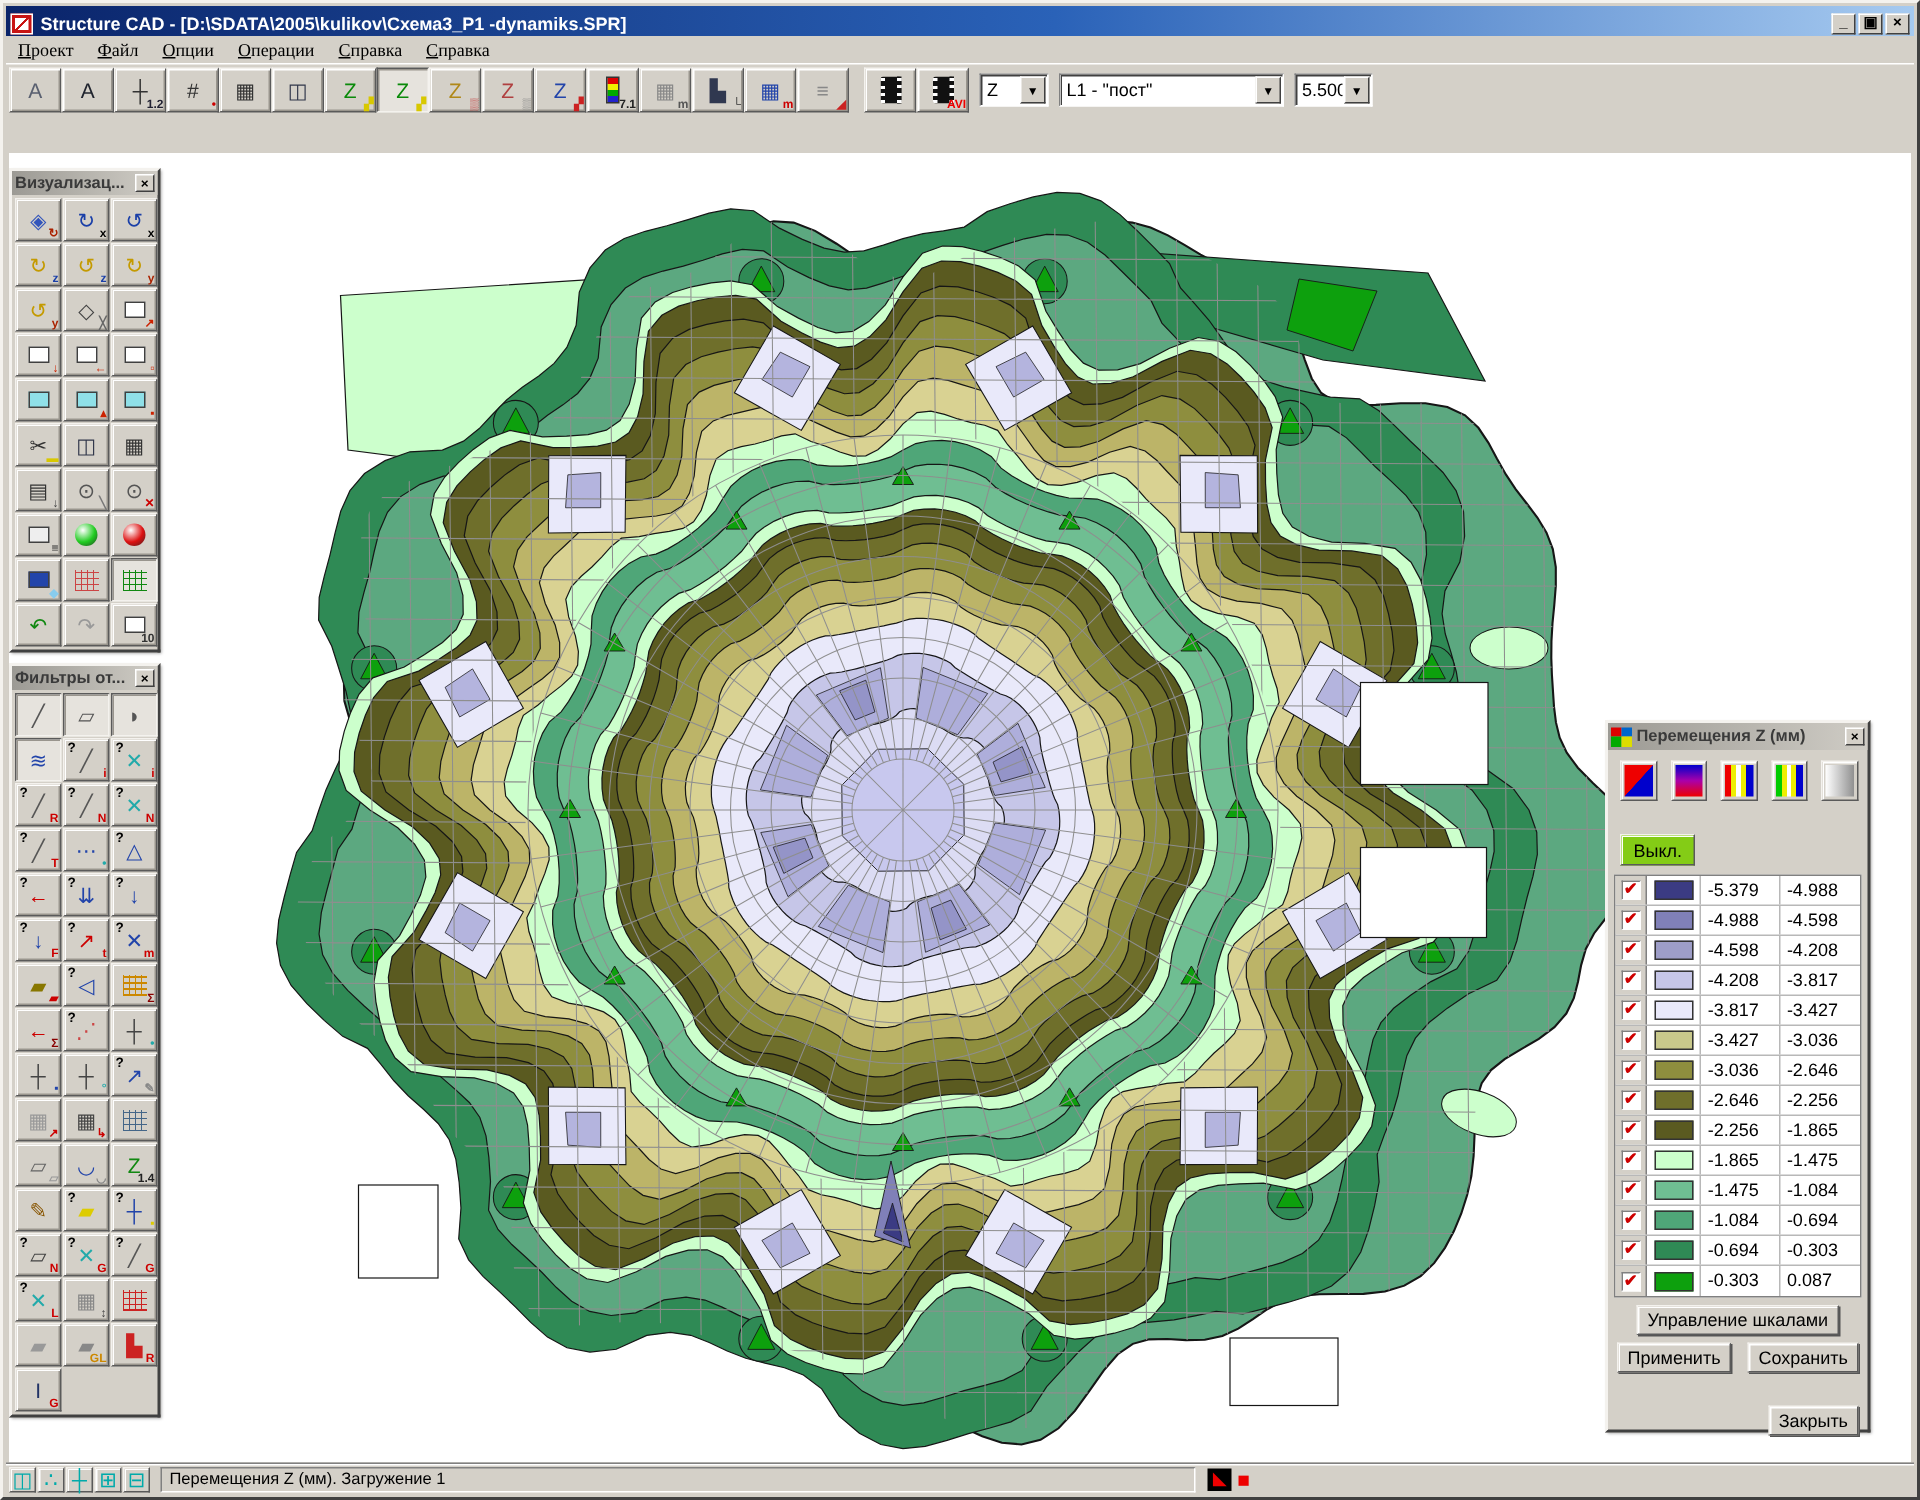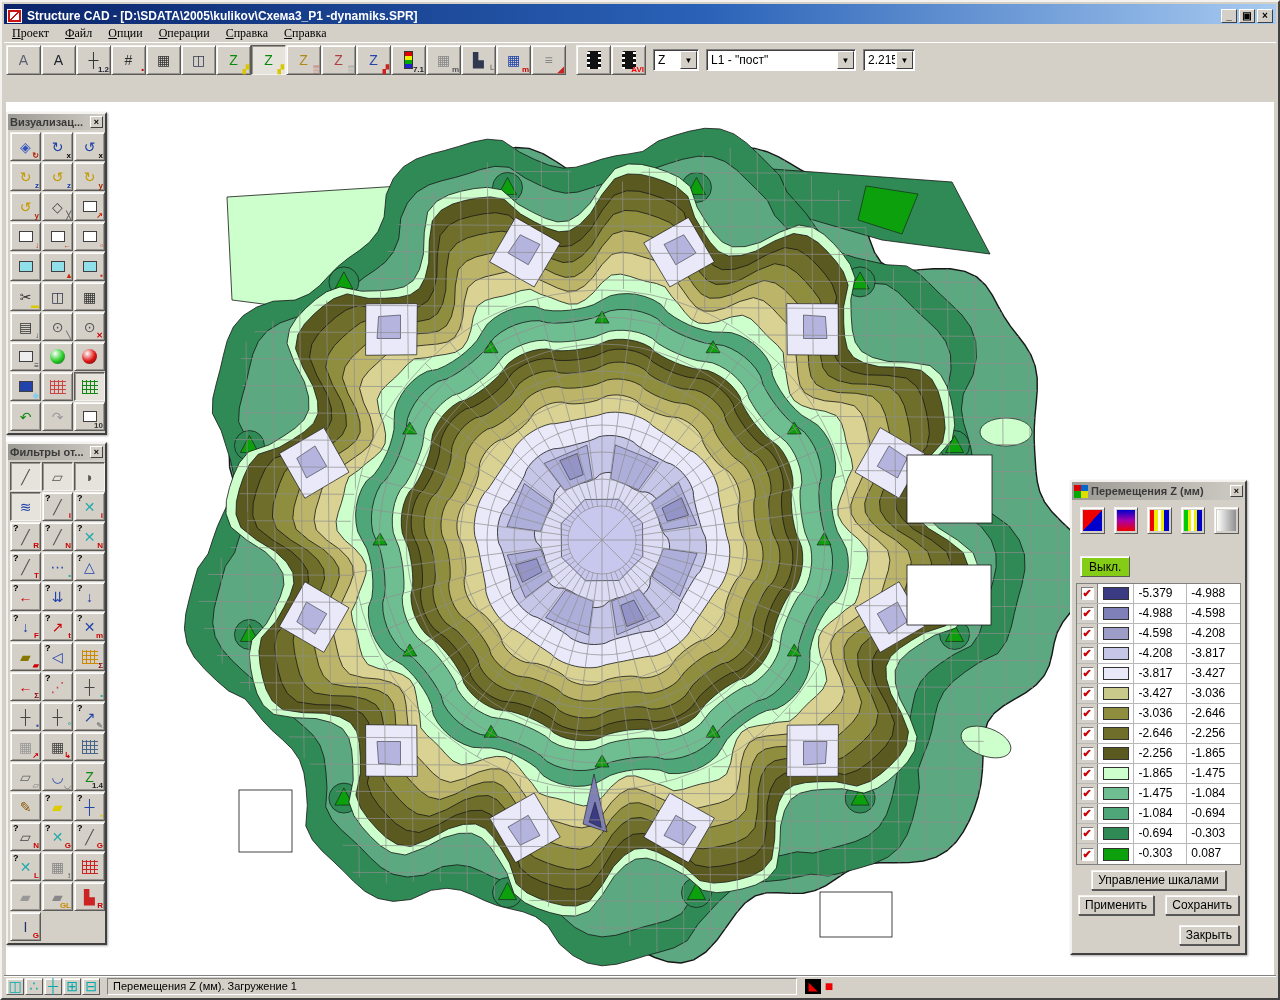--- a/index.html
+++ b/index.html
@@ -100,21 +100,21 @@
   .chk { width:13px; height:13px; background:#fff; border:1px solid; border-color:#808080 #FFF #FFF #808080;
     color:#CC0000; font-size:11px; line-height:11px; text-align:center; font-weight:bold; }
   .lsw { width:38px; height:100%; display:flex; align-items:center; justify-content:center; border-right:1px solid #B8B8B8; }
   .lsw i { width:26px; height:13px; border:1px solid #333; display:block; }
   .lv { width:55px; padding-left:4px; font-size:12px; border-right:1px solid #B8B8B8; height:100%; line-height:19px; }
   .lv:last-child { border-right:none; }
   .lbtns { padding:5px 6px; font-size:12px; }
   .lbtn { background:#D4D0C8; border:1px solid; border-color:#F4F2EE #5A5A5A #5A5A5A #F4F2EE;
     box-shadow:inset 1px 1px 0 #FFF, 1px 1px 0 #555; padding:2px 6px; font-size:12px;text-align:center; }
   .rowA { text-align:center; margin-bottom:5px; }
-  .rowB { display:flex; justify-content:space-between; margin-bottom:10px; }
+  .rowB { display:flex; justify-content:space-between; margin-bottom:22px; }
   .rowC { text-align:right; }
 
   
   .statusbar { position:absolute; left:2px; bottom:2px; right:2px; height:21px; background:#D4D0C8;
     border-top:1px solid #808080; box-shadow:inset 0 1px 0 #FFF; display:flex; align-items:center; padding:1px 2px; }
   .sbtn { width:18px; height:17px; background:#D4D0C8; border:1px solid; border-color:#F4F2EE #5A5A5A #5A5A5A #F4F2EE;
     box-shadow:inset 1px 1px 0 #FFF; display:flex; align-items:center; justify-content:center; margin-right:1px; }
   .sfield { height:17px; background:#D4D0C8; border:1px solid; border-color:#808080 #FFF #FFF #808080;
     font-size:11px; padding:1px 5px; margin-left:6px; white-space:nowrap; overflow:hidden; }
   .sf1 { width:690px; } .sf2 { width:392px; }
@@ -256,21 +256,21 @@
         <span class="val">Z</span>
         <span class="drop">▼</span>
       </div>
       <span class="gap" style="width: 7px;"></span>
       <div class="combo" style="width: 150px;">
         <span class="val">L1 - "пост"</span>
         <span class="drop">▼</span>
       </div>
       <span class="gap" style="width: 7px;"></span>
       <div class="combo" style="width: 52px;">
-        <span class="val">2.215</span>
+        <span class="val">5.500</span>
         <span class="drop">▼</span>
       </div>
     </div>
 
 
   <div class="client">
     <svg id="plot" width="1272" height="877">
         <defs>
           <clipPath id="clipBlob">
             <path d="M1078.0 442.0L1086.1 453.9L1089.8 465.9L1088.3 477.9L1082.4 489.2L1073.8 500.0L1064.5 510.2L1056.7 520.3L1051.2 530.6L1048.1 541.4L1046.0 552.5L1043.2 563.5L1038.2 573.7L1030.3 582.8L1019.9 590.6L1008.2 597.4L997.1 604.1L988.0 611.4L981.8 620.1L978.5 630.5L977.3 642.4L977.0 655.4L976.4 668.8L974.9 682.0L972.1 694.7L968.2 707.0L963.3 718.7L957.3 729.9L950.1 740.1L941.1 748.7L930.2 755.1L917.3 759.0L903.0 760.6L888.1 760.7L873.7 760.8L860.6 762.0L849.1 765.4L838.9 770.8L829.3 777.4L819.5 783.8L808.9 788.7L797.2 791.2L784.7 791.4L772.2 790.7L760.2 790.9L749.2 793.9L739.2 800.8L729.9 811.6L720.5 824.9L710.6 838.6L699.7 850.2L687.7 857.9L675.0 861.0L661.9 859.8L648.8 855.5L636.0 849.7L623.5 843.7L611.4 838.1L599.4 833.0L587.7 827.9L576.3 822.4L565.2 816.4L554.4 810.4L543.7 804.9L532.8 800.8L521.6 798.1L509.9 796.7L498.0 795.9L486.0 794.6L474.4 792.2L463.1 788.7L452.1 784.7L440.7 781.2L428.4 779.1L414.7 779.0L399.7 780.2L384.0 781.6L368.9 781.3L355.8 777.7L345.8 769.8L339.5 757.7L336.5 742.6L335.4 726.2L334.7 710.4L332.7 696.7L328.3 685.7L321.6 676.9L313.2 669.5L304.4 662.4L296.2 654.6L289.4 645.8L283.8 636.3L278.7 626.6L273.2 617.1L266.4 608.3L258.0 600.1L248.3 592.2L238.1 584.2L228.5 575.7L219.9 566.4L212.6 556.5L206.6 546.0L201.4 535.1L197.0 524.0L193.7 512.6L192.4 500.8L194.0 488.7L199.0 476.5L207.3 464.5L217.6 453.0L228.0 442.0L236.5 431.6L241.2 421.4L241.5 411.1L238.0 400.3L232.4 389.0L227.0 377.2L223.6 365.4L223.3 354.0L226.0 343.1L230.4 332.8L234.8 322.4L237.6 311.6L238.2 299.8L236.9 287.0L235.0 273.4L234.3 259.9L236.2 247.4L241.7 236.5L250.6 227.7L262.2 220.7L275.3 215.1L288.8 210.3L301.8 205.7L314.1 201.0L325.8 196.2L337.1 191.3L347.8 186.3L357.7 180.7L366.4 174.0L373.6 165.6L379.3 155.1L384.0 142.9L388.5 129.7L394.0 116.9L401.1 105.9L410.1 97.4L420.9 91.6L432.6 87.5L444.5 83.9L455.8 79.2L466.3 72.7L476.4 64.6L486.5 56.1L497.5 49.1L509.7 45.5L523.1 46.4L537.4 51.9L551.7 60.5L565.7 70.0L578.7 78.1L590.8 83.0L602.2 83.9L613.4 81.1L624.5 75.8L636.0 69.7L647.8 64.0L659.9 59.4L672.2 55.8L684.6 52.9L697.3 50.3L710.2 47.8L723.2 45.9L736.2 45.2L748.9 46.4L761.0 49.7L772.6 54.9L783.6 61.2L794.4 67.7L805.3 73.7L816.2 79.2L827.1 84.7L837.4 91.3L846.4 100.0L853.7 111.0L859.3 124.0L863.8 137.7L868.5 150.3L874.8 160.0L883.9 166.0L896.1 168.2L911.2 167.9L927.8 166.8L944.3 166.8L958.9 169.3L970.7 174.9L979.6 183.2L986.3 193.2L992.0 203.9L997.9 214.3L1004.4 224.1L1011.7 233.5L1018.9 243.0L1025.0 253.1L1029.2 264.1L1031.2 276.1L1031.2 288.6L1030.2 301.2L1029.0 313.5L1028.3 325.4L1028.2 336.7L1028.6 347.7L1029.3 358.5L1030.0 369.1L1031.3 379.6L1033.8 389.8L1038.5 399.8L1045.9 409.8L1055.9 420.0L1067.2 430.7L1078.0 442.0Z"></path>

